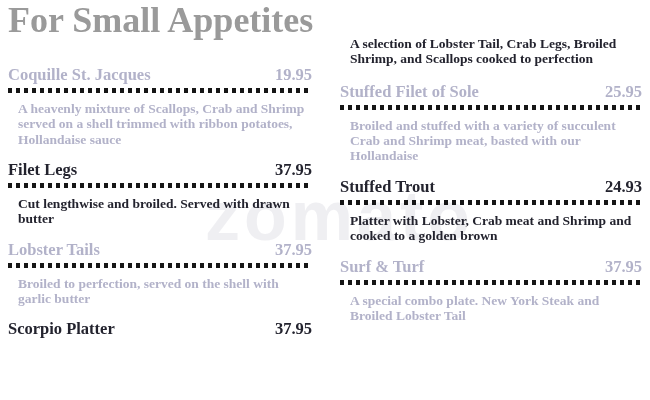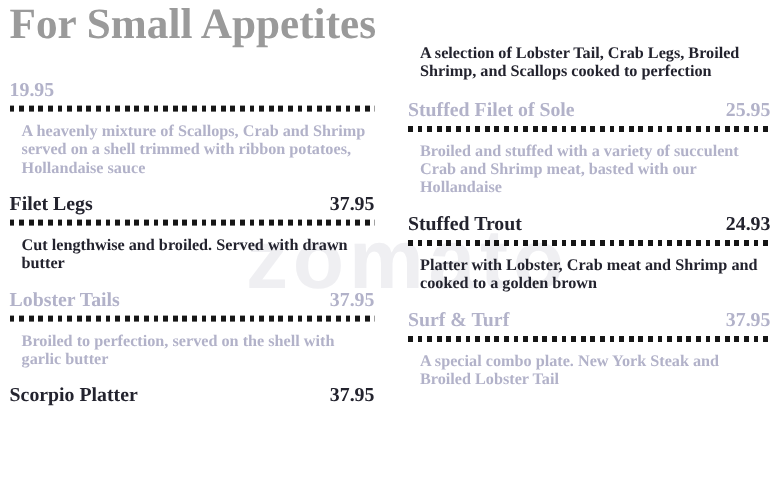--- a/index.html
+++ b/index.html
@@ -89,20 +89,21 @@
   <div class="watermark">zomato</div>
 
   <div class="columns">
 
     <div class="col-left">
       <h1 class="page-title">For Small Appetites</h1>
 
 
       <div class="menu-item" data-tone="light">
         <div class="name-row">
+          <span class="item-name">Coquille St. Jacques</span>
           <span class="item-price">19.95</span>
         </div>
         <div class="dotted-line"></div>
         <div class="item-desc">A heavenly mixture of Scallops, Crab and Shrimp
 served on a shell trimmed with ribbon potatoes,
 Hollandaise sauce</div>
       </div>
 
       <div class="menu-item" data-tone="dark">
         <div class="name-row">

